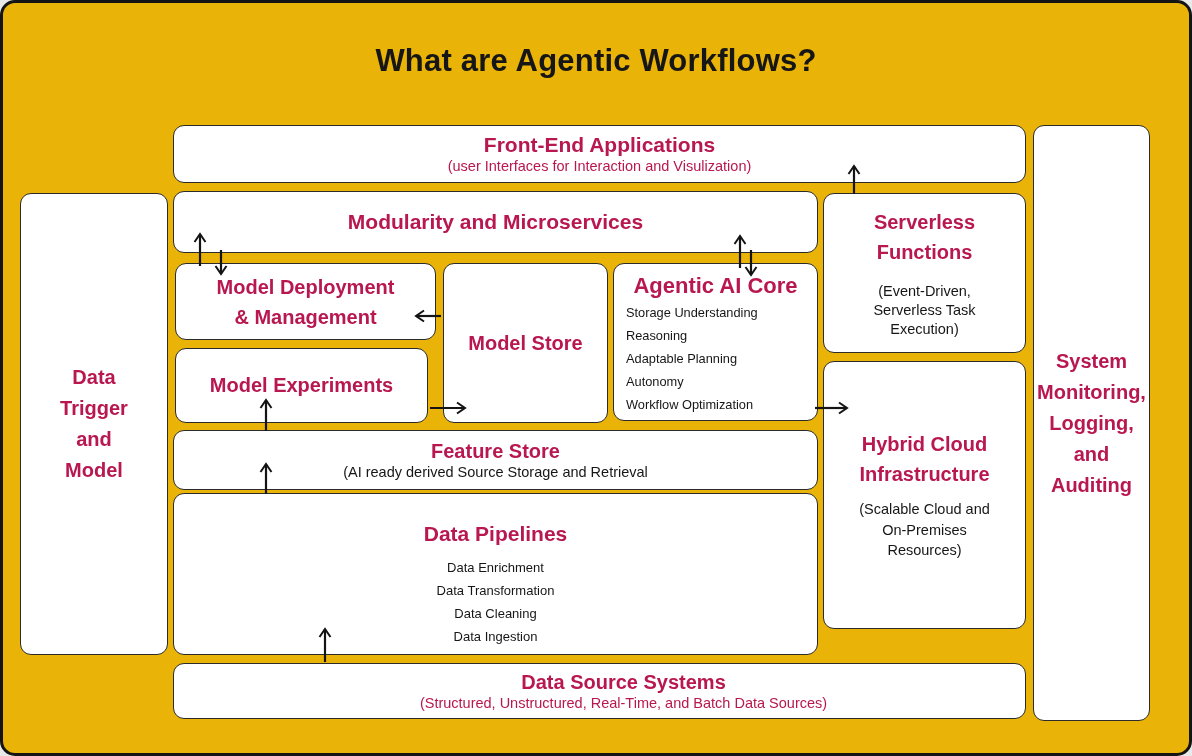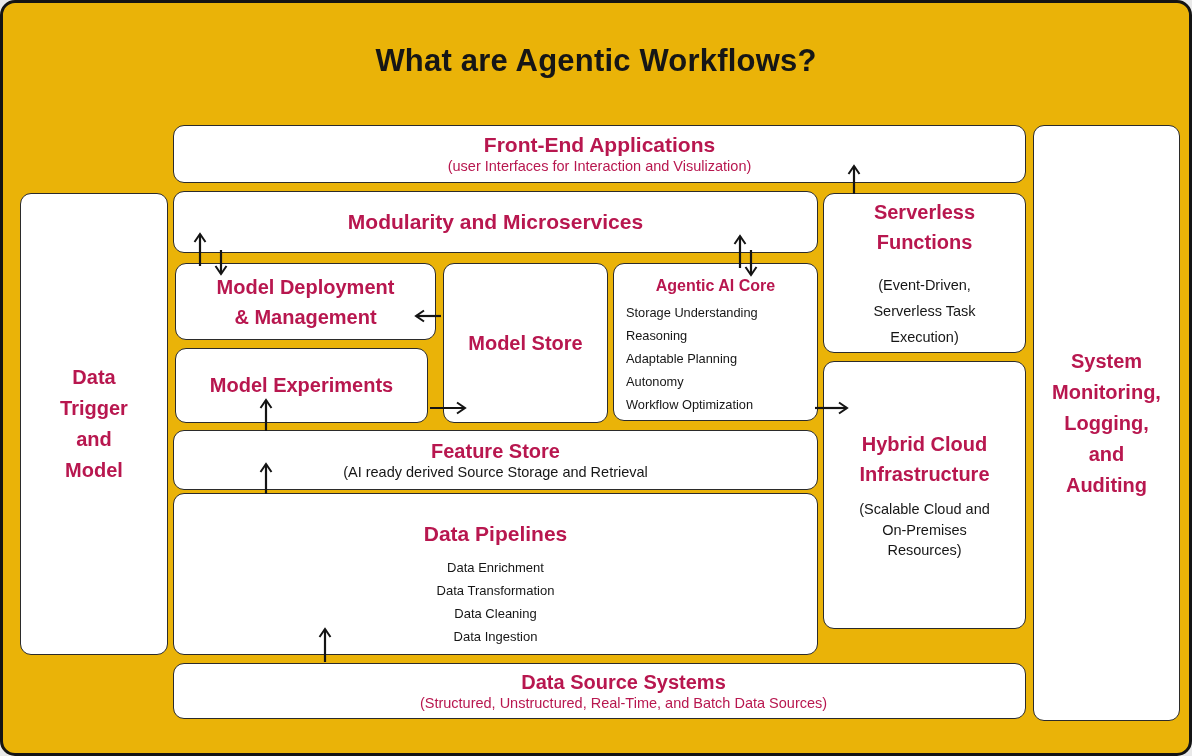--- a/index.html
+++ b/index.html
@@ -29,26 +29,26 @@
   #modularity  { left:170px; top:188px; width:645px; height:62px; }
   #modularity .ttl { font-size:21px; }
 
   #model-deploy { left:172px; top:260px; width:261px; height:77px; }
   #model-deploy .ttl { font-size:20px; line-height:30px; }
 
   #model-store { left:440px; top:260px; width:165px; height:160px; }
   #model-store .ttl { font-size:20px; }
 
   #agentic { left:610px; top:260px; width:205px; height:158px; padding:9px 12px; }
-  #agentic .ttl { font-size:16px; line-height:25px; margin-bottom:3px; }
+  #agentic .ttl { font-size:22px; line-height:25px; margin-bottom:3px; }
   #agentic .item { font-size:12.8px; line-height:23px; color:var(--ink); text-align:left; }
 
   #serverless { left:820px; top:190px; width:203px; height:160px; }
   #serverless .ttl { font-size:20px; line-height:30px; }
-  #serverless .sub { font-size:14.5px; line-height:26px; max-width:150px; margin-top:15px; }
+  #serverless .sub { font-size:14.5px; line-height:19px; max-width:150px; margin-top:15px; }
 
   #model-exp { left:172px; top:345px; width:253px; height:75px; }
   #model-exp .ttl { font-size:20px; }
 
   #feature-store { left:170px; top:427px; width:645px; height:60px; }
   #feature-store .ttl { font-size:20px; line-height:24px; }
   #feature-store .sub { font-size:14.5px; line-height:19px; }
 
   #hybrid { left:820px; top:358px; width:203px; height:268px; }
   #hybrid .ttl { font-size:20px; line-height:30px; }
@@ -58,21 +58,21 @@
   #data-pipelines .ttl { font-size:21px; line-height:26px; margin-bottom:9px; }
   #data-pipelines .item { font-size:13px; line-height:23px; color:var(--ink); text-align:center; }
 
   #data-source { left:170px; top:660px; width:853px; height:56px;padding-left:48px; }
   #data-source .ttl { font-size:20px; line-height:24px; }
   #data-source .sub { font-size:14.5px; line-height:19px; }
 
   #data-trigger { left:17px; top:190px; width:148px; height:462px; }
   #data-trigger .ttl { font-size:20px; line-height:31px; }
 
-  #system-mon { left:1030px; top:122px; width:147px; height:596px; }
+  #system-mon { left:1030px; top:122px; width:117px; height:596px; }
   #system-mon .ttl { font-size:20px; line-height:31px; }
 
   #arrows { position:absolute; left:0; top:0; width:1192px; height:756px; pointer-events:none; }
 </style>
 </head>
 <body>
 
 <div class="canvas">
 
   <div class="page-title">What are Agentic Workflows?</div>

